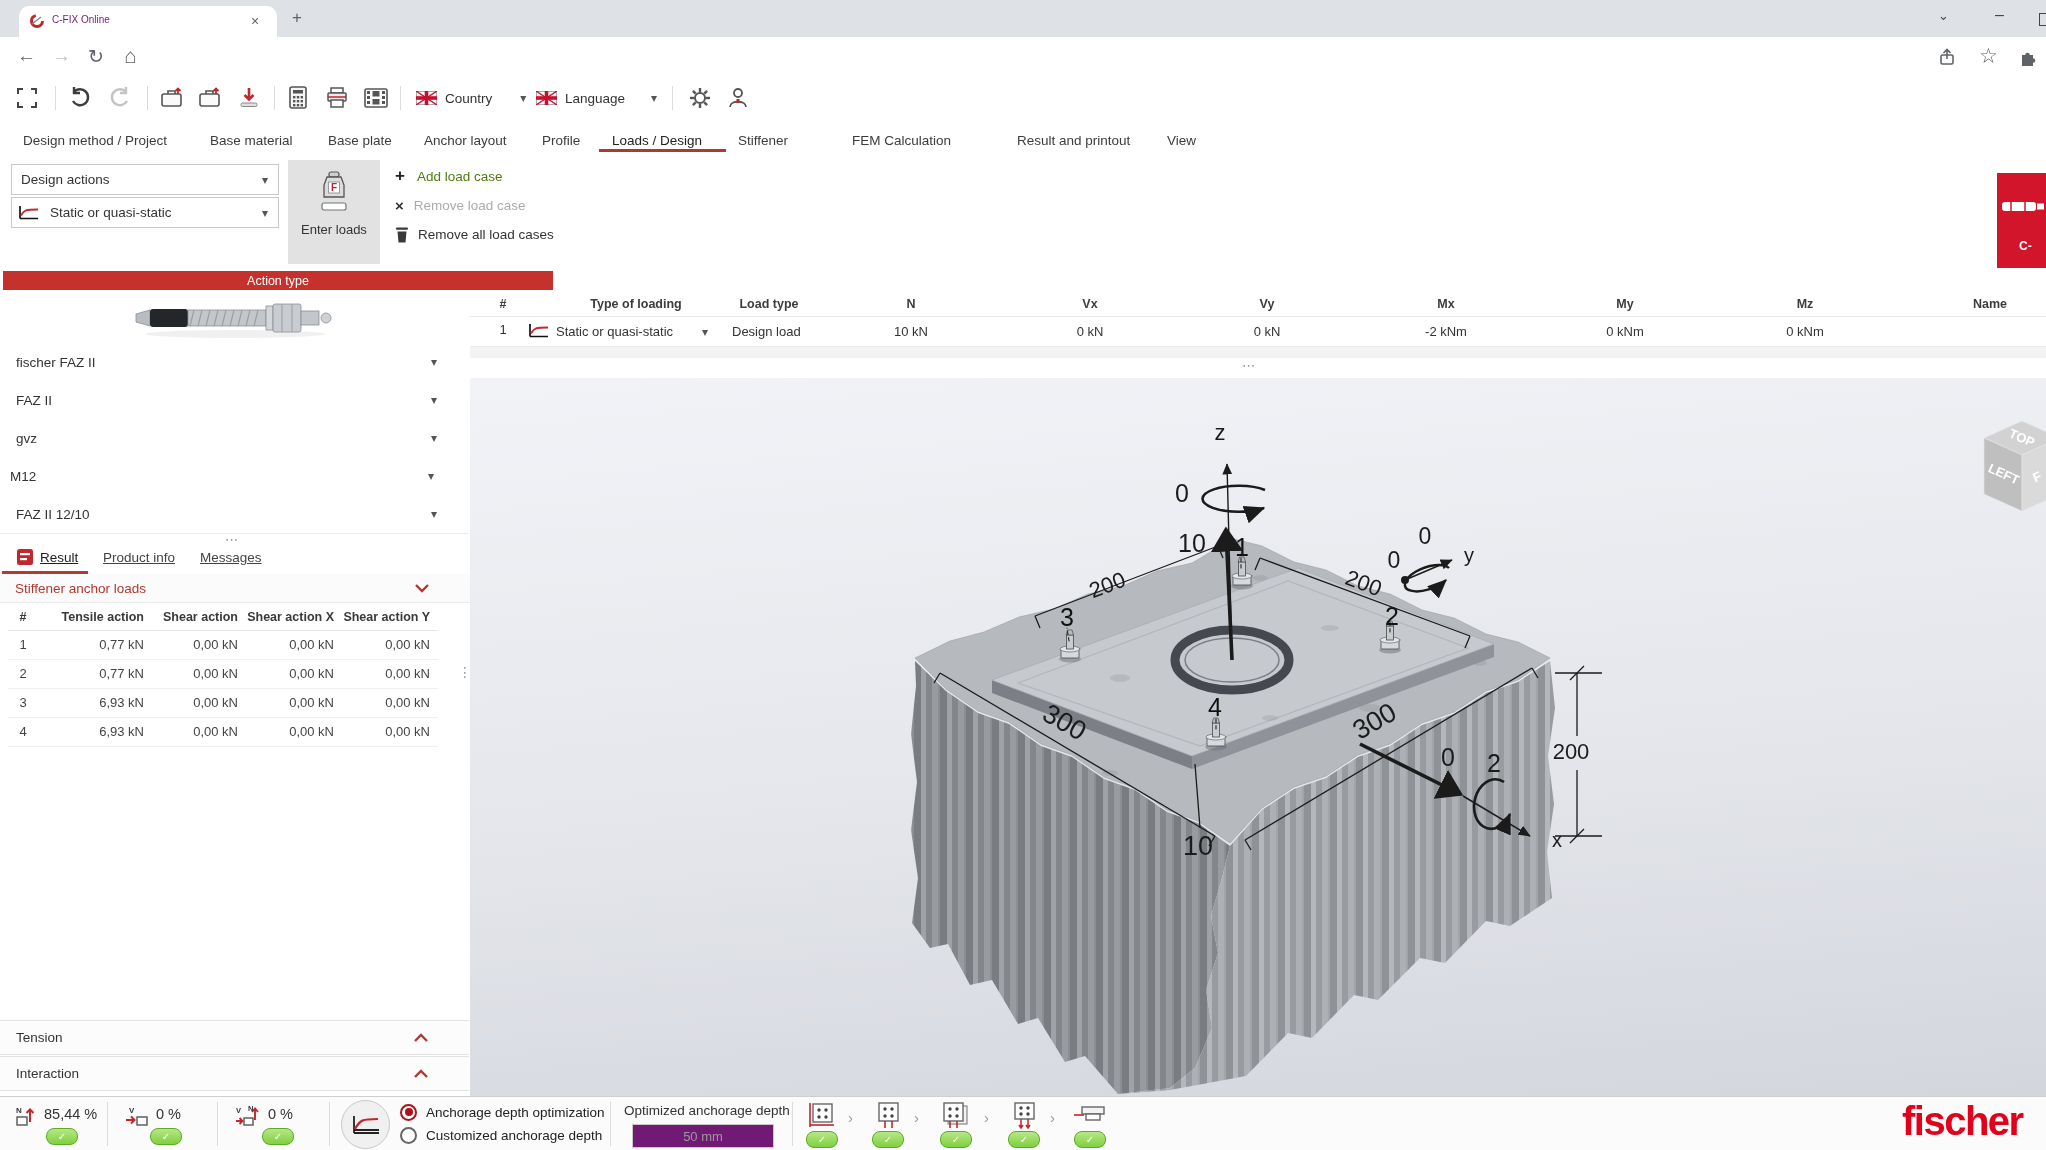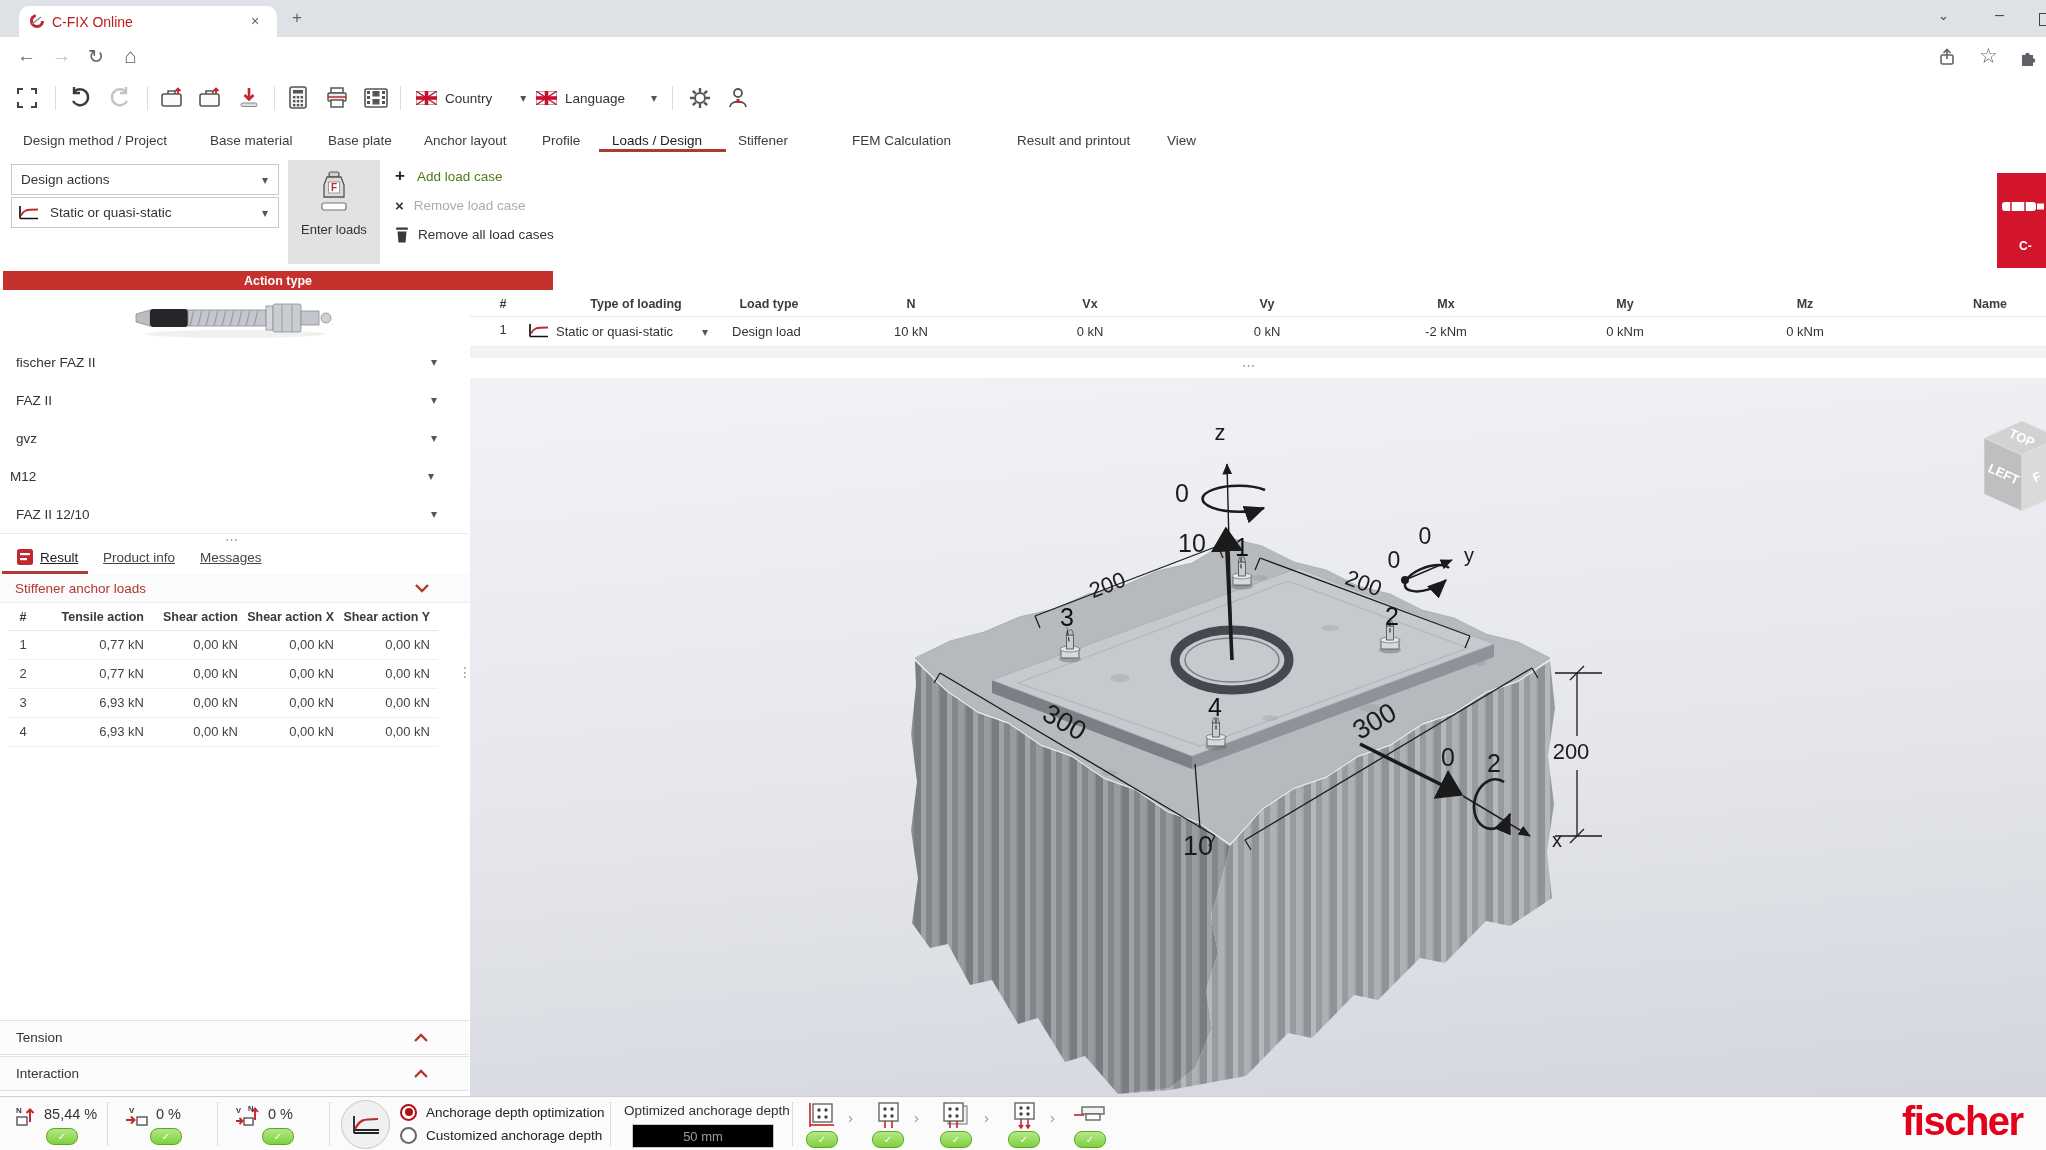--- a/index.html
+++ b/index.html
@@ -14,21 +14,21 @@
   .tab{left:19px;top:6px;width:258px;height:31px;background:#fff;border-radius:10px 10px 0 0;}
   .addrbar{left:0;top:37px;width:2046px;height:41px;background:#fff;border-bottom:1px solid #dadce0;}
   .urlpill{left:163px;top:43px;width:1747px;height:28px;background:#f1f3f4;border-radius:14px;}
   .navico{color:#5f6368;font-size:19px;}
   
   .apptb{left:0;top:78px;width:2046px;height:39px;background:#fff;border-bottom:1px solid #e6e6e6;}
   .navtabs{left:0;top:117px;width:2046px;height:35px;background:#fff;border-bottom:1px solid #e2e2e2;}
   .ntab{position:absolute;top:9px;font-size:13.5px;color:#3c3c3c;white-space:nowrap;cursor:default;margin-top:7px;}
   .ddbox{position:absolute;background:#fff;border:1px solid #c9c9c9;display:flex;align-items:center;font-size:13.5px;color:#333;}
   .caret{color:#555;font-size:12px;}
-  .banner{background:#c5322d;color:#fff;font-weight:bold;font-size:12.5px;display:flex;align-items:center;justify-content:center;}
+  .banner{background:#c5322d;color:#fff;font-weight:normal;font-size:12.5px;display:flex;align-items:center;justify-content:center;}
   .leftrow{position:absolute;left:0;width:469px;height:38px;border-bottom:1px solid #ececec;display:flex;align-items:center;font-size:13.5px;color:#333;background:#fff;}
   .rtab{font-size:13.5px;color:#444;text-decoration:underline;}
   .rtable{display:grid;grid-template-columns:34px 106px 94px 96px 96px;align-items:center;}
   .rtable span{text-align:right;padding-right:4px;font-size:13px;color:#444;}
   .rtable span:first-child{text-align:center;}
   .hdrcell{font-weight:bold;color:#3a3a3a !important;font-size:12.5px !important;}
   .collrow{position:absolute;left:0;width:469px;height:33px;background:#fcfcfc;border-top:1px solid #e2e2e2;border-bottom:1px solid #e2e2e2;display:flex;align-items:center;font-size:13.5px;color:#333;}
   .thc{position:absolute;top:0;height:24px;display:flex;align-items:center;justify-content:center;font-size:12.5px;font-weight:bold;color:#3c3c3c;width:120px;}
   .tdc{position:absolute;display:flex;align-items:center;justify-content:center;font-size:13px;color:#333;width:120px;}
   .viewport{left:470px;top:378px;width:1576px;height:718px;background:linear-gradient(175deg,#f2f3f7 0%,#e4e6eb 55%,#d3d6dd 100%);}
@@ -42,21 +42,21 @@
 </style>
 </head>
 <body>
 
 <div class="a tabstrip">
   <div class="a tab">
     <svg class="a" style="left:10px;top:7px" width="16" height="16">
       <circle cx="8" cy="8" r="5.5" fill="none" stroke="#c1272d" stroke-width="3" stroke-dasharray="24 10"></circle>
       <line x1="3" y1="11" x2="12" y2="4" stroke="#8a8a8a" stroke-width="1.5"></line>
     </svg>
-    <span class="a" style="left:33px;top:8px;font-size:14px;color:#b91c1c">C-FIX Online</span>
+    <span class="a" style="left:33px;top:8px;font-size:10px;color:#701a75">C-FIX Online</span>
     <span class="a" style="left:232px;top:7px;color:#5f6368;font-size:14px">×</span>
   </div>
   <span class="a" style="left:292px;top:8px;color:#5f6368;font-size:17px">+</span>
   <span class="a" style="left:1938px;top:8px;color:#444;font-size:13px">⌄</span>
   <span class="a" style="left:1995px;top:6px;color:#444;font-size:16px">–</span>
   <div class="a" style="left:2039px;top:13px;width:12px;height:11px;border:1.5px solid #444"></div>
 </div>
 
 <div class="a addrbar">
   <span class="a navico" style="left:17px;top:8px">←</span>
@@ -609,21 +609,21 @@
     <span class="radio on"></span>
     <span style="margin-left:9px;font-size:13.5px;color:#222">Anchorage depth optimization</span>
   </div>
   <div class="a flex" style="left:400px;top:28px;height:20px">
     <span class="radio"></span>
     <span style="margin-left:9px;font-size:13.5px;color:#222">Customized anchorage depth</span>
   </div>
   <div class="sep" style="left:610px;top:5px;height:44px"></div>
 
   <span class="a" style="left:624px;top:6px;font-size:13.5px;color:#333">Optimized anchorage depth</span>
-  <input class="a" style="left: 632px; top: 27px; width: 136px; height: 20px; border: 1px solid rgb(200, 200, 200); background: #000000; text-align: center; color: rgb(154, 154, 154); font-size: 13px; font-family: inherit;" value="50 mm">
+  <input class="a" style="left: 632px; top: 27px; width: 136px; height: 20px; border: 1px solid rgb(200, 200, 200); background: #701a75; text-align: center; color: rgb(154, 154, 154); font-size: 13px; font-family: inherit;" value="50 mm">
   <div class="sep" style="left:792px;top:5px;height:44px"></div>
 
   <svg class="a" style="left:806px;top:4px" width="30" height="28">
     <line x1="4" y1="2" x2="4" y2="26" stroke="#c1272d" stroke-width="1.6"></line>
     <line x1="4" y1="24" x2="28" y2="24" stroke="#c1272d" stroke-width="1.6"></line>
     <rect x="7" y="3" width="19" height="18" fill="#fdfdfd" stroke="#666" stroke-width="1.4"></rect>
     <g fill="#444">
         <circle cx="13" cy="9" r="1.7"></circle>
         <circle cx="20" cy="9" r="1.7"></circle>
         <circle cx="13" cy="16" r="1.7"></circle>

